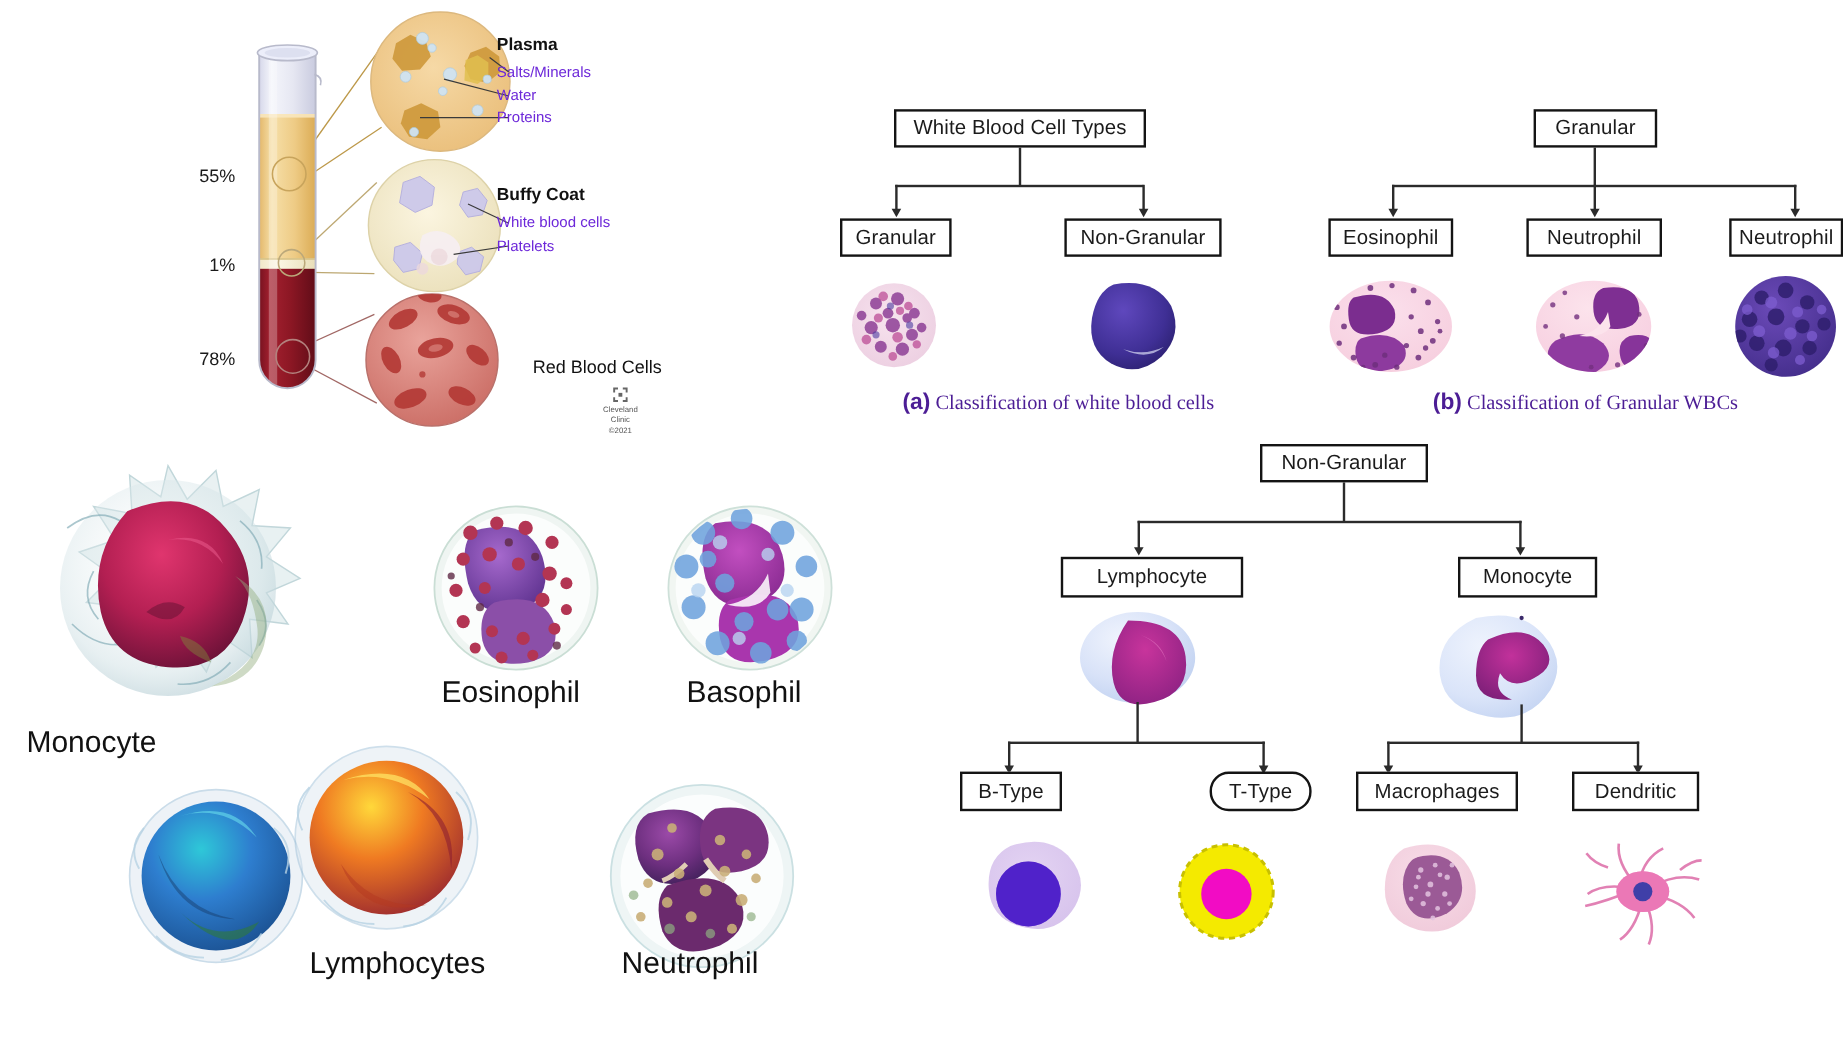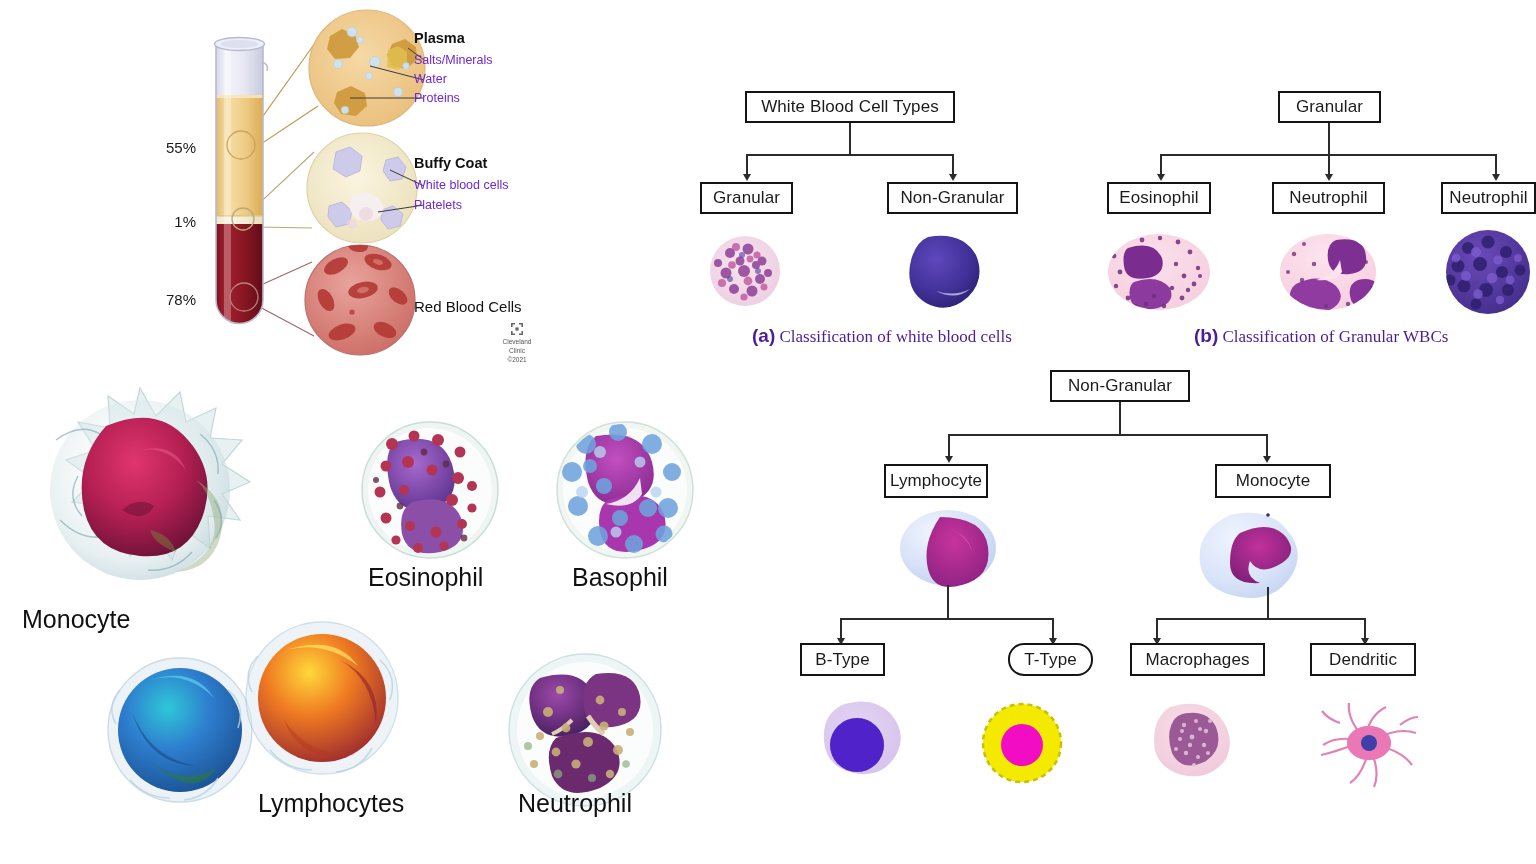--- a/index.html
+++ b/index.html
@@ -205,21 +205,21 @@
 
   <div class="callout-title" style="left:414px;top:30px;">Plasma</div>
   <div class="callout-item" style="left:414px;top:53px;">Salts/Minerals</div>
   <div class="callout-item" style="left:414px;top:72px;">Water</div>
   <div class="callout-item" style="left:414px;top:91px;">Proteins</div>
 
   <div class="callout-title" style="left:414px;top:155px;">Buffy Coat</div>
   <div class="callout-item" style="left:414px;top:178px;">White blood cells</div>
   <div class="callout-item" style="left:414px;top:198px;">Platelets</div>
 
-  <div class="callout-title" style="left:414px;top:298px;font-weight:normal;font-size:15px;">Red Blood Cells</div>
+  <div class="callout-title" style="left:414px;top:298px;font-weight:normal;font-size:15px;padding-left:30px;">Red Blood Cells</div>
 
   <div class="abs" style="left:487px;top:322px;width:60px;text-align:center;">
     <svg width="14" height="14" style="display:block;margin:0 auto 2px;">
       <path d="M1,1 h4 v1.6 h-2.4 v2.4 h-1.6 z" fill="#666"></path>
       <path d="M13,1 h-4 v1.6 h2.4 v2.4 h1.6 z" fill="#666"></path>
       <path d="M1,13 h4 v-1.6 h-2.4 v-2.4 h-1.6 z" fill="#666"></path>
       <path d="M13,13 h-4 v-1.6 h2.4 v-2.4 h1.6 z" fill="#666"></path>
       <rect x="5.4" y="5.4" width="3.2" height="3.2" fill="#666"></rect>
     </svg>
     <div class="cc" style="position:static;">Cleveland</div>
@@ -430,21 +430,21 @@
 
   <div class="node" style="left:250px;top:5px;width:140px;height:32px;">Non-Granular</div>
 
   <div class="line vline" style="left:319px;top:37px;height:33px;"></div>
   <div class="line hline" style="left:148px;top:69px;width:320px;"></div>
   <div class="line vline" style="left:148px;top:69px;height:24px;"></div>
   <div class="line vline" style="left:466px;top:69px;height:24px;"></div>
   <div class="arrow" style="left:144.5px;top:91px;"></div>
   <div class="arrow" style="left:462.5px;top:91px;"></div>
 
-  <div class="node" style="left:84px;top:99px;width:104px;height:34px;">Lymphocyte</div>
+  <div class="node" style="left:84px;top:99px;width:152px;height:34px;">Lymphocyte</div>
   <div class="node" style="left:415px;top:99px;width:116px;height:34px;">Monocyte</div>
 
   <svg width="600" height="100" style="position:absolute;left:0;top:138px;">
     <defs>
       <radialGradient id="lymBody" cx="36%" cy="30%" r="75%">
         <stop offset="0%" stop-color="#f0f4fd"></stop>
           <stop offset="60%" stop-color="#d8e2f8"></stop>
         <stop offset="100%" stop-color="#c1d2f1"></stop>
       </radialGradient>
       <radialGradient id="lymNuc" cx="45%" cy="35%" r="70%">

